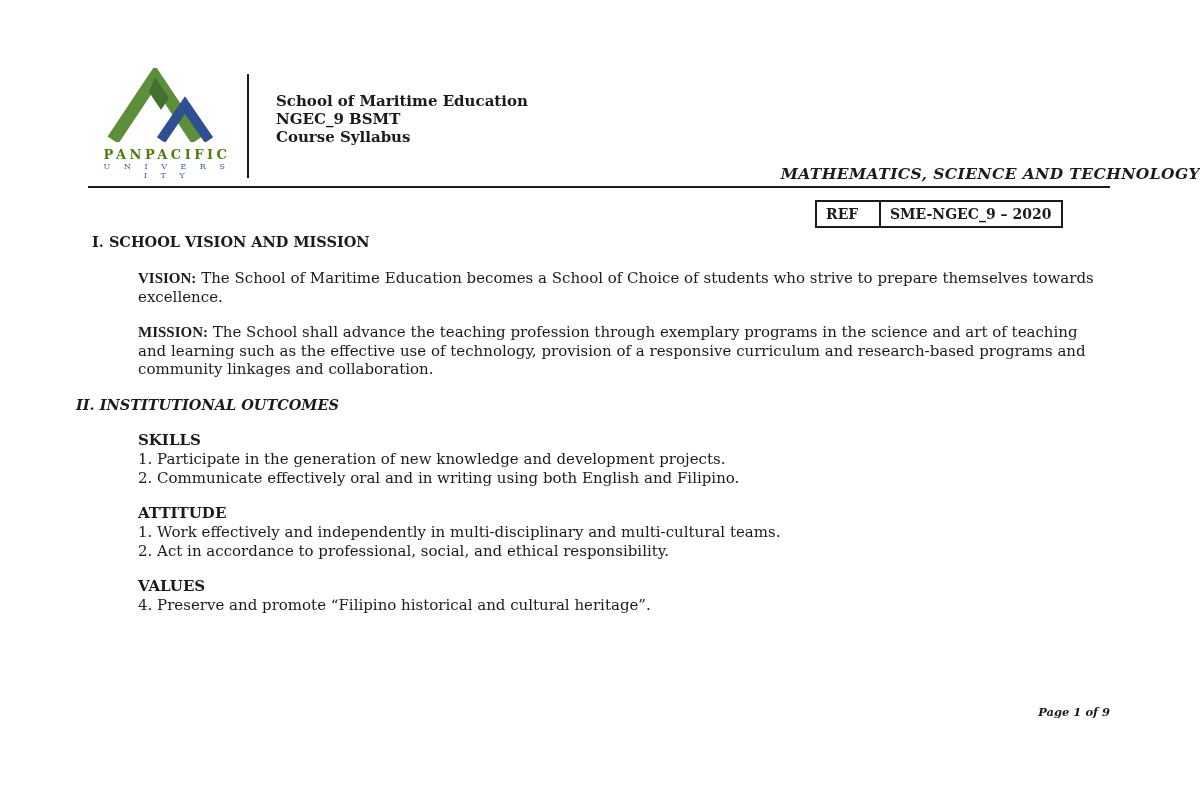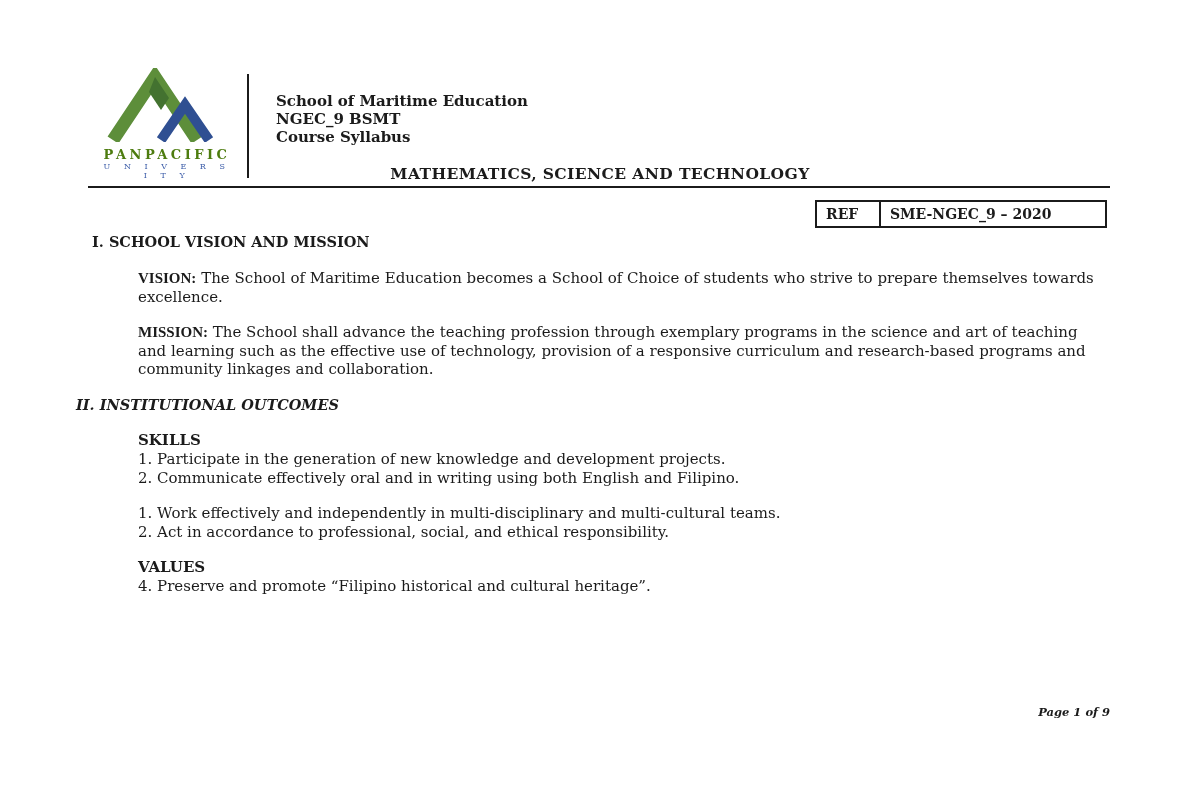--- a/index.html
+++ b/index.html
@@ -12,28 +12,28 @@
   .abs { position:absolute; }
 
   
   .logo-block { left:96px; top:68px; width:142px; text-align:center; }
   .logo-name  { color:#4d7c0f; font-weight:bold; font-size:13px; letter-spacing:3.5px; margin-top:1px; }
   .logo-subname { color:#3b5ca8; font-size:8px; letter-spacing:5.5px; margin-top:0; }
 
   
   .v-divider { left:247px; top:74px; width:2px; height:104px; background:#1b1b1b; }
   .header-text { left:276px; top:92px; font-weight:bold; font-size:15px; line-height:18px; }
-  .course-title { left:0; top:164px; width:1200px; text-align:center; font-weight:bold; font-size:15.5px; letter-spacing:0.4px; }
+  .course-title { left:0; top:164px; width:1200px; text-align:right; font-weight:bold; font-size:15.5px; letter-spacing:0.4px;font-style:italic; }
   .h-rule { left:88px; top:186px; width:1022px; height:2px; background:#1b1b1b; }
 
   
   .ref-table { left:815px; top:200px; border-collapse:collapse; }
   .ref-table td { border:2px solid #1b1b1b; font-weight:bold; font-size:14px; padding:4px 9px; white-space:nowrap; }
   .ref-table td.ref-label { width:64px; }
-  .ref-table td.ref-value { width:226px; }
+  .ref-table td.ref-value { width:182px; }
 
   
   .sec-heading { font-weight:bold; font-size:14.5px; }
   .sec1-heading { left:92px; top:233px; }
   .sec2-heading { left:76px; top:396px;font-style:italic; }
   .para { left:138px; width:970px; font-size:15px; line-height:18.5px; }
   .vision-p  { top:269px; }
   .mission-p { top:323px; }
   .b { font-weight:bold;font-family:Liberation Serif, serif; }
 
@@ -88,20 +88,21 @@
 
   <div class="abs sec-heading sec2-heading">II. INSTITUTIONAL OUTCOMES</div>
 
   <div class="abs outcomes">
     <div class="group">
       <div class="group-title">SKILLS</div>
       <div class="group-item">1. Participate in the generation of new knowledge and development projects.</div>
       <div class="group-item">2. Communicate effectively oral and in writing using both English and Filipino.</div>
     </div>
     <div class="group">
+      <div class="group-title">ATTITUDE</div>
       <div class="group-item">1. Work effectively and independently in multi-disciplinary and multi-cultural teams.</div>
       <div class="group-item">2. Act in accordance to professional, social, and ethical responsibility.</div>
     </div>
     <div class="group">
       <div class="group-title">VALUES</div>
       <div class="group-item">4. Preserve and promote “Filipino historical and cultural heritage”.</div>
     </div>
   </div>
 
   <div class="abs footer">Page 1 of 9</div>

